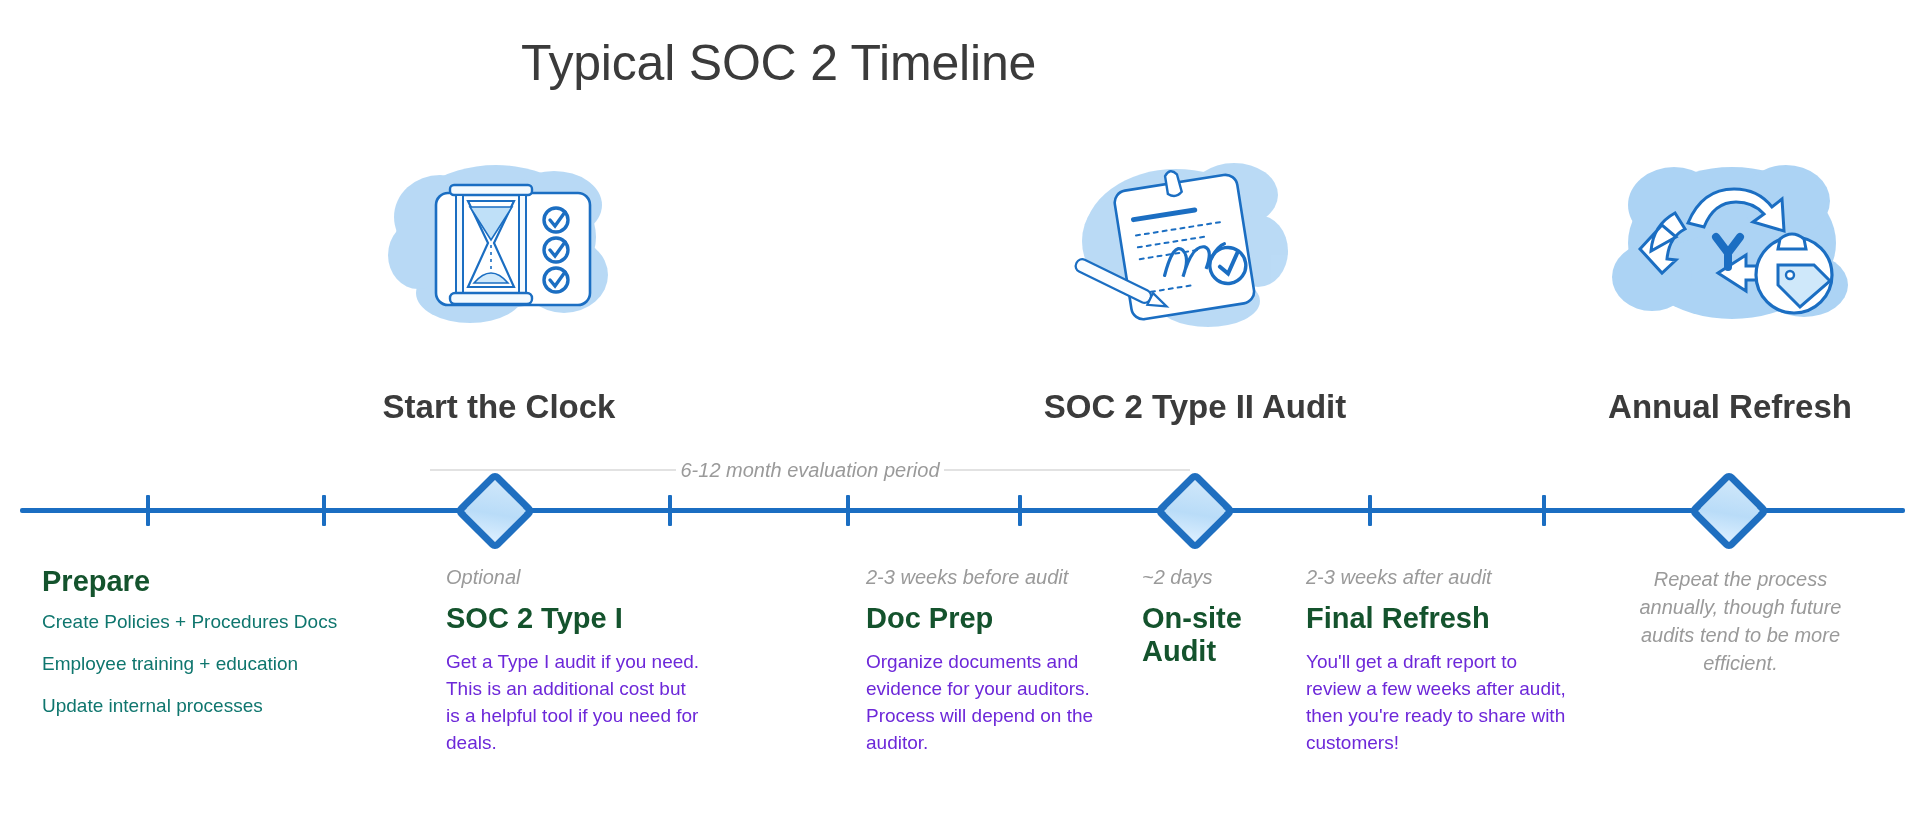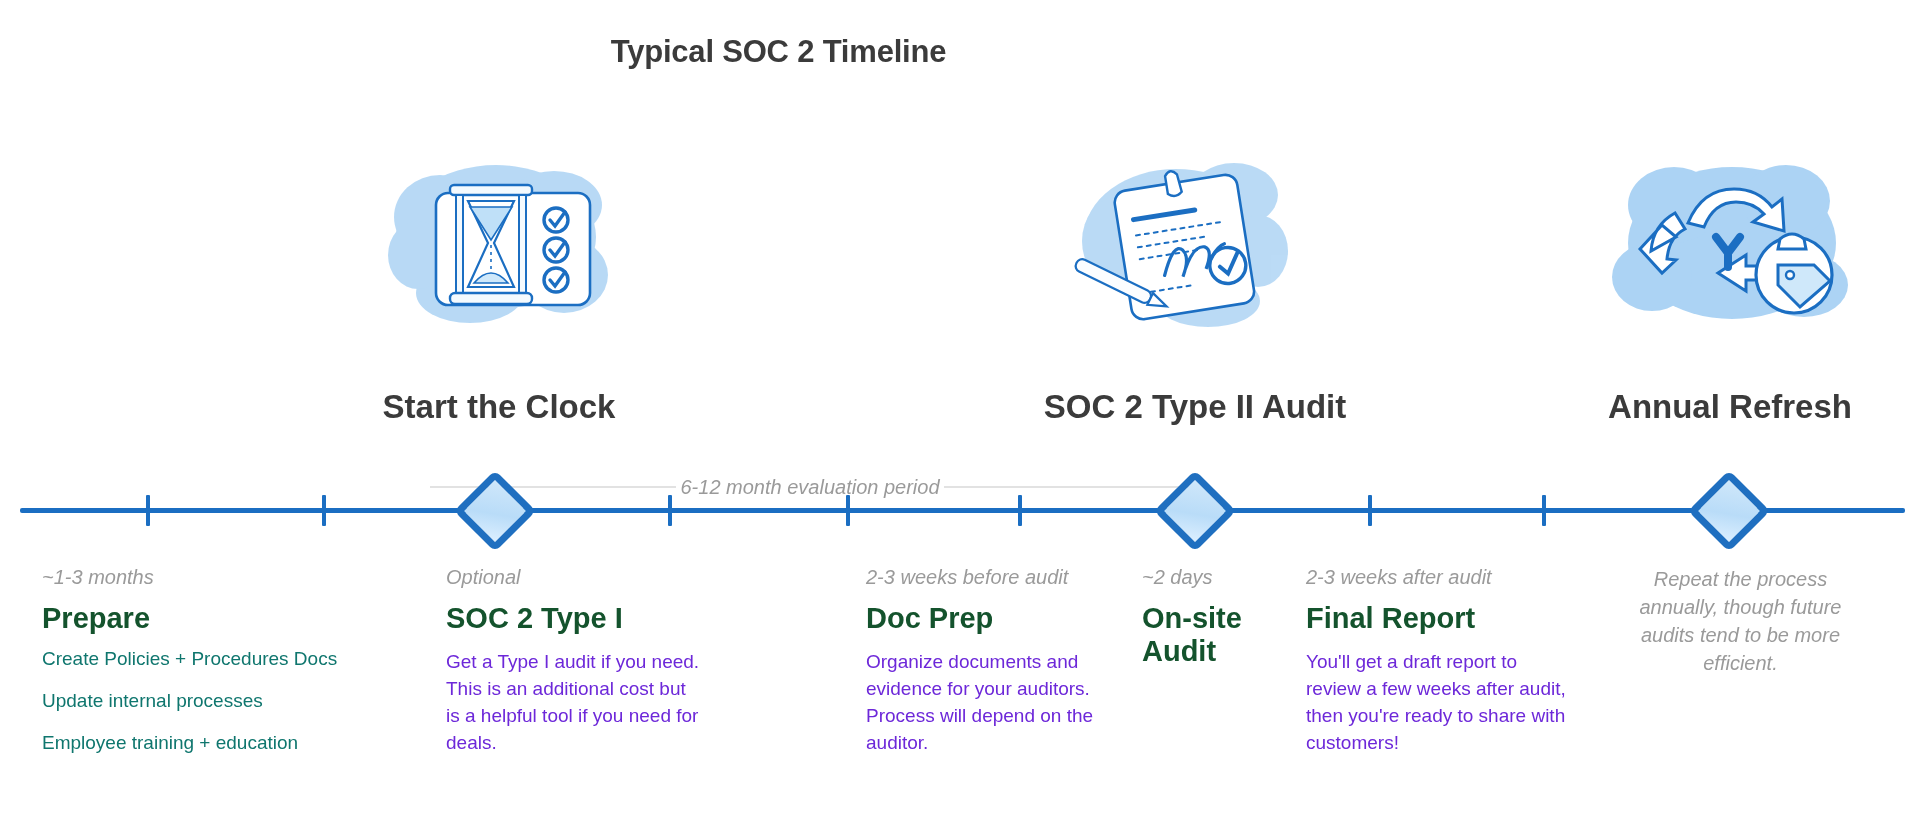--- a/index.html
+++ b/index.html
@@ -18,22 +18,22 @@
     background: #ffffff;
   }
 
   
   .page-title {
     position: absolute;
     left: 0;
     top: 34px;
     width: 1557px;
     text-align: center;
-    font-size: 31px;
-    font-weight: bold;
+    font-size: 50px;
+    font-weight: normal;
     color: #3b3b3b;
     letter-spacing: -0.2px;
   }
 
   
   .icon-wrap {
     position: absolute;
     width: 250px;
     height: 195px;
   }
@@ -74,21 +74,21 @@
     height: 58px;
     background: linear-gradient(145deg,#cfe7fa 0%,#b9dcf8 55%,#dcefff 100%);
     border: 7px solid #1f6fc0;
     transform: rotate(45deg);
     border-radius: 7px;
   }
 
   
   .eval-wrap {
     position: absolute;
-    top: 472px;
+    top: 455px;
     left: 430px;
     width: 760px;
     height: 30px;
     display: flex;
     align-items: center;
     gap: 4px;
   }
   .eval-rule {
     flex: 1 1 auto;
     height: 2px;
@@ -250,26 +250,25 @@
   <div class="tick" style="left:846px;"></div>
   <div class="tick" style="left:1018px;"></div>
   <div class="tick" style="left:1368px;"></div>
   <div class="tick" style="left:1542px;"></div>
 
   <div class="diamond" style="left:466px;"></div>
   <div class="diamond" style="left:1166px;"></div>
   <div class="diamond" style="left:1700px;"></div>
 
   <div class="col" style="left:42px; width:340px;">
-    <div class="duration">~1-3 months</div>
     <div class="col-title">Prepare</div>
     <ul class="bullet-list">
       <li>Create Policies + Procedures Docs</li>
+      <li>Employee training + education</li>
       <li>Update internal processes</li>
-      <li>Employee training + education</li>
     </ul>
   </div>
 
   <div class="col" style="left:446px; width:258px;">
     <div class="duration">Optional</div>
     <div class="col-title">SOC 2 Type I</div>
     <div class="col-body">Get a Type I audit if you need. This is an additional cost but is a helpful tool if you need for deals.</div>
   </div>
 
   <div class="col" style="left:866px; width:240px;">
@@ -278,21 +277,21 @@
     <div class="col-body">Organize documents and evidence for your auditors. Process will depend on the auditor.</div>
   </div>
 
   <div class="col" style="left:1142px; width:140px;">
     <div class="duration">~2 days</div>
     <div class="col-title">On-site Audit</div>
   </div>
 
   <div class="col" style="left:1306px; width:270px;">
     <div class="duration">2-3 weeks after audit</div>
-    <div class="col-title">Final Report</div>
+    <div class="col-title">Final Refresh</div>
     <div class="col-body">You'll get a draft report to review a few weeks after audit, then you're ready to share with customers!</div>
   </div>
 
   <div class="col note-only" style="left:1618px; width:245px;">
     <div class="note">Repeat the process annually, though future audits tend to be more efficient.</div>
   </div>
 
 </div>
 
 </body></html>

